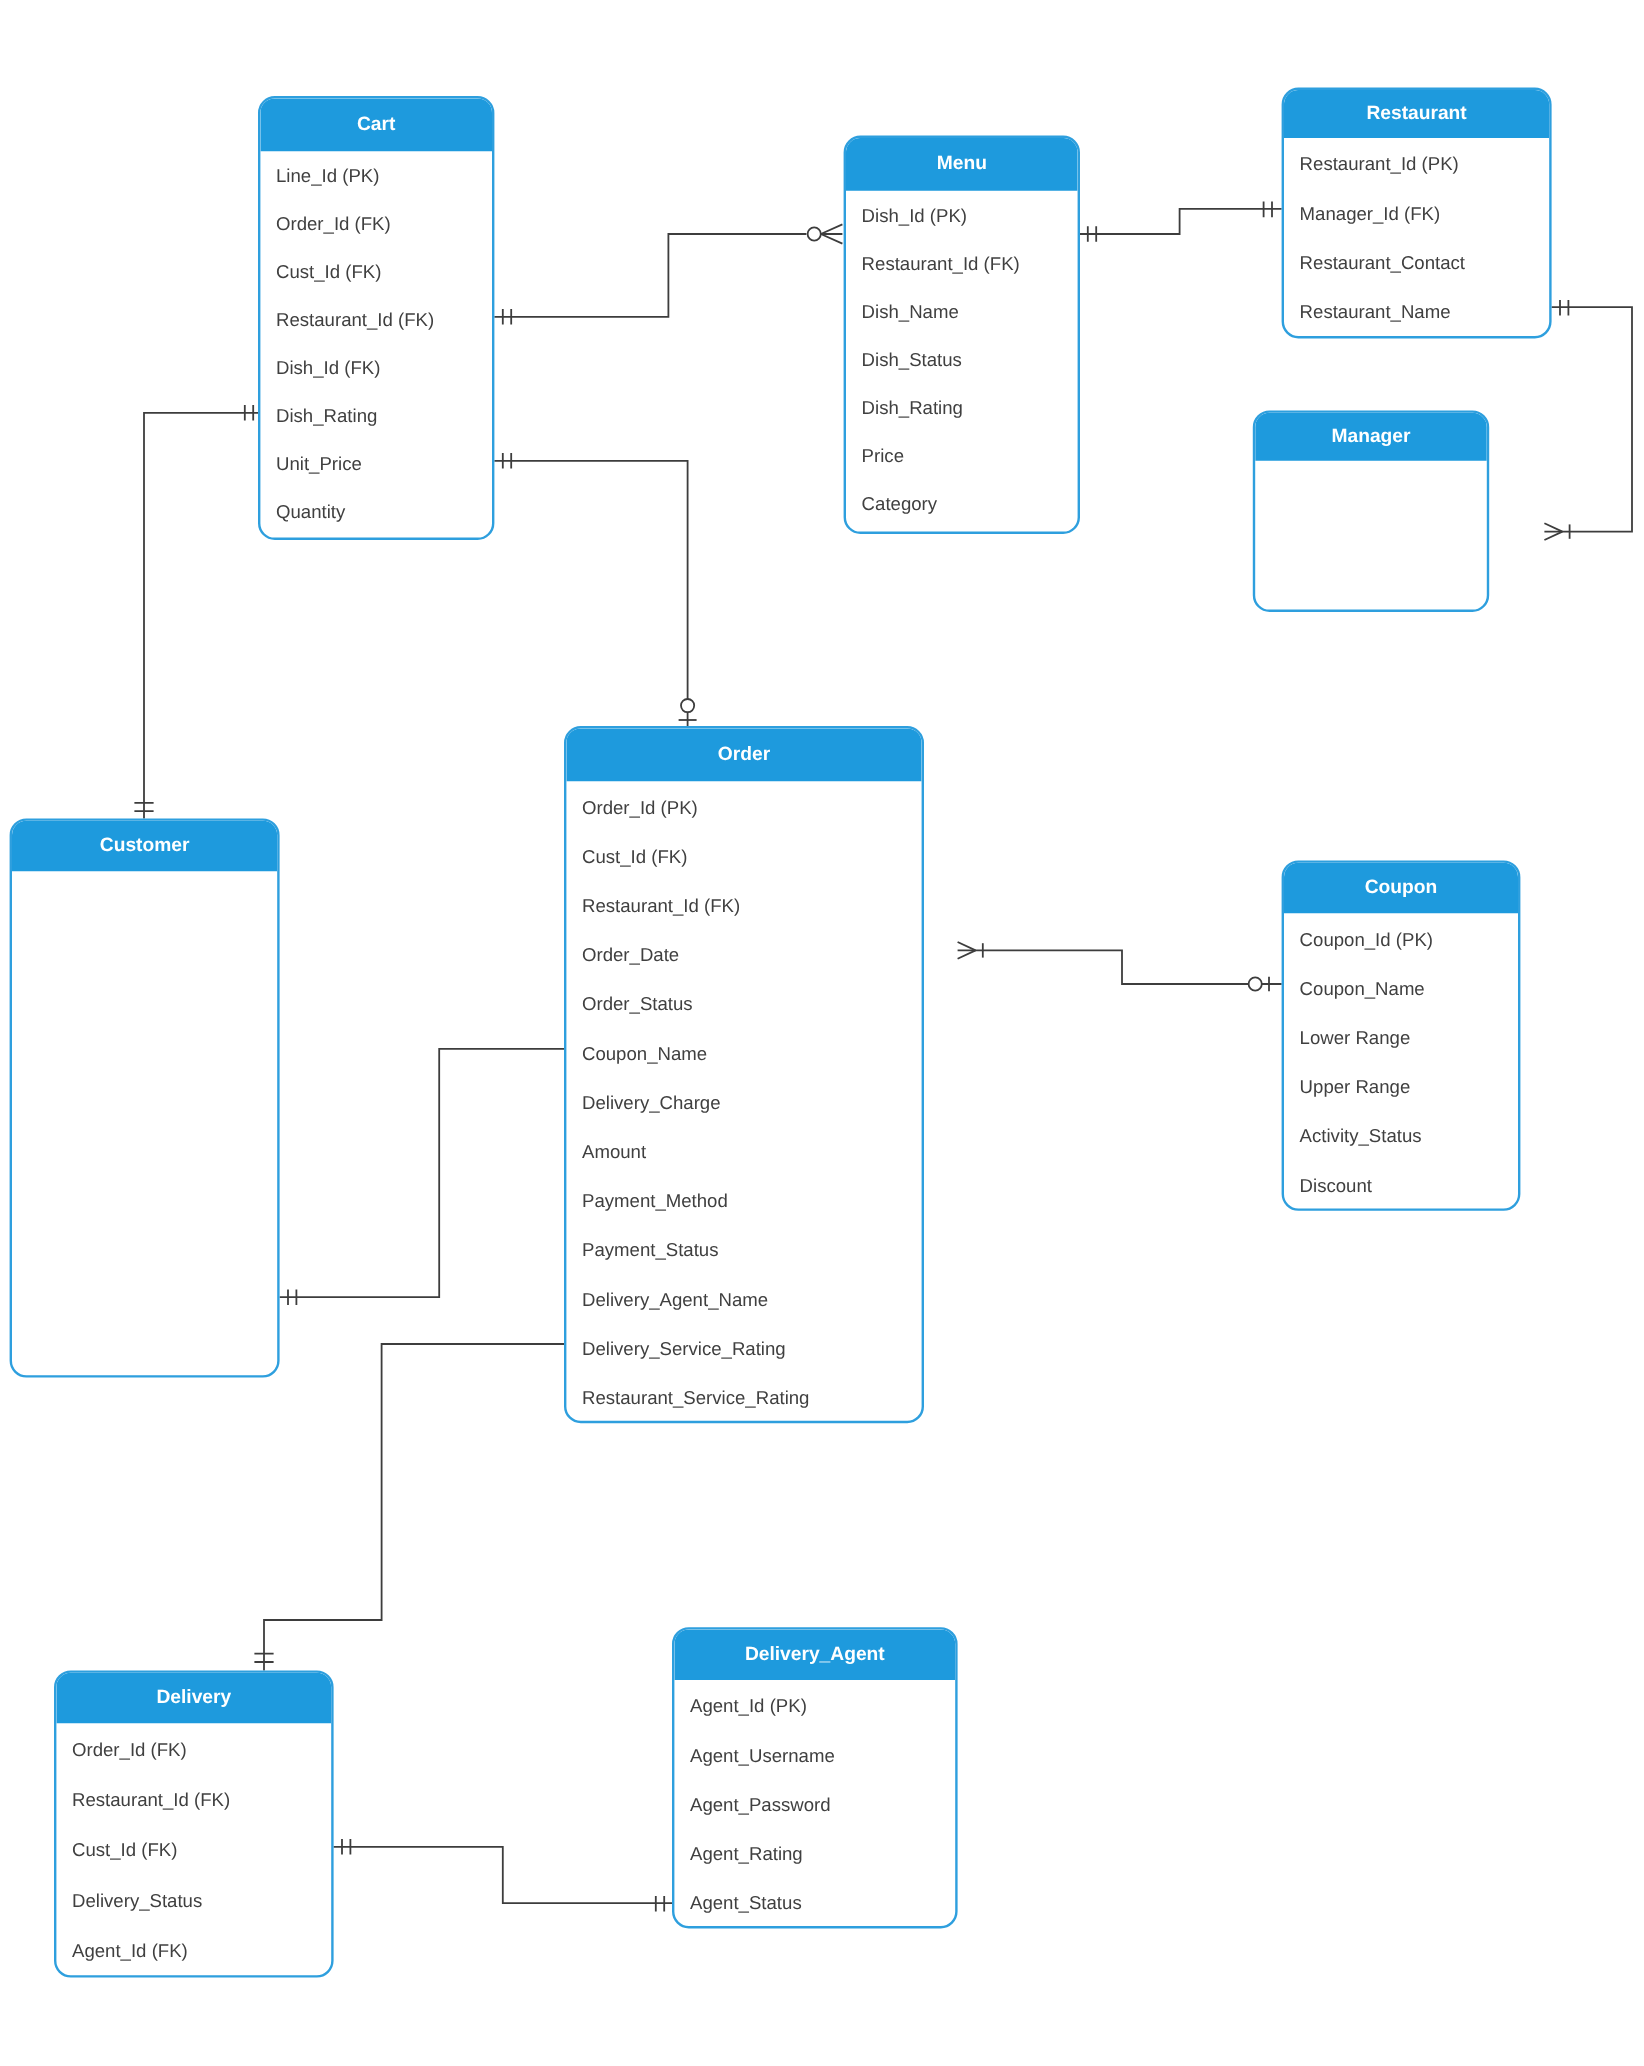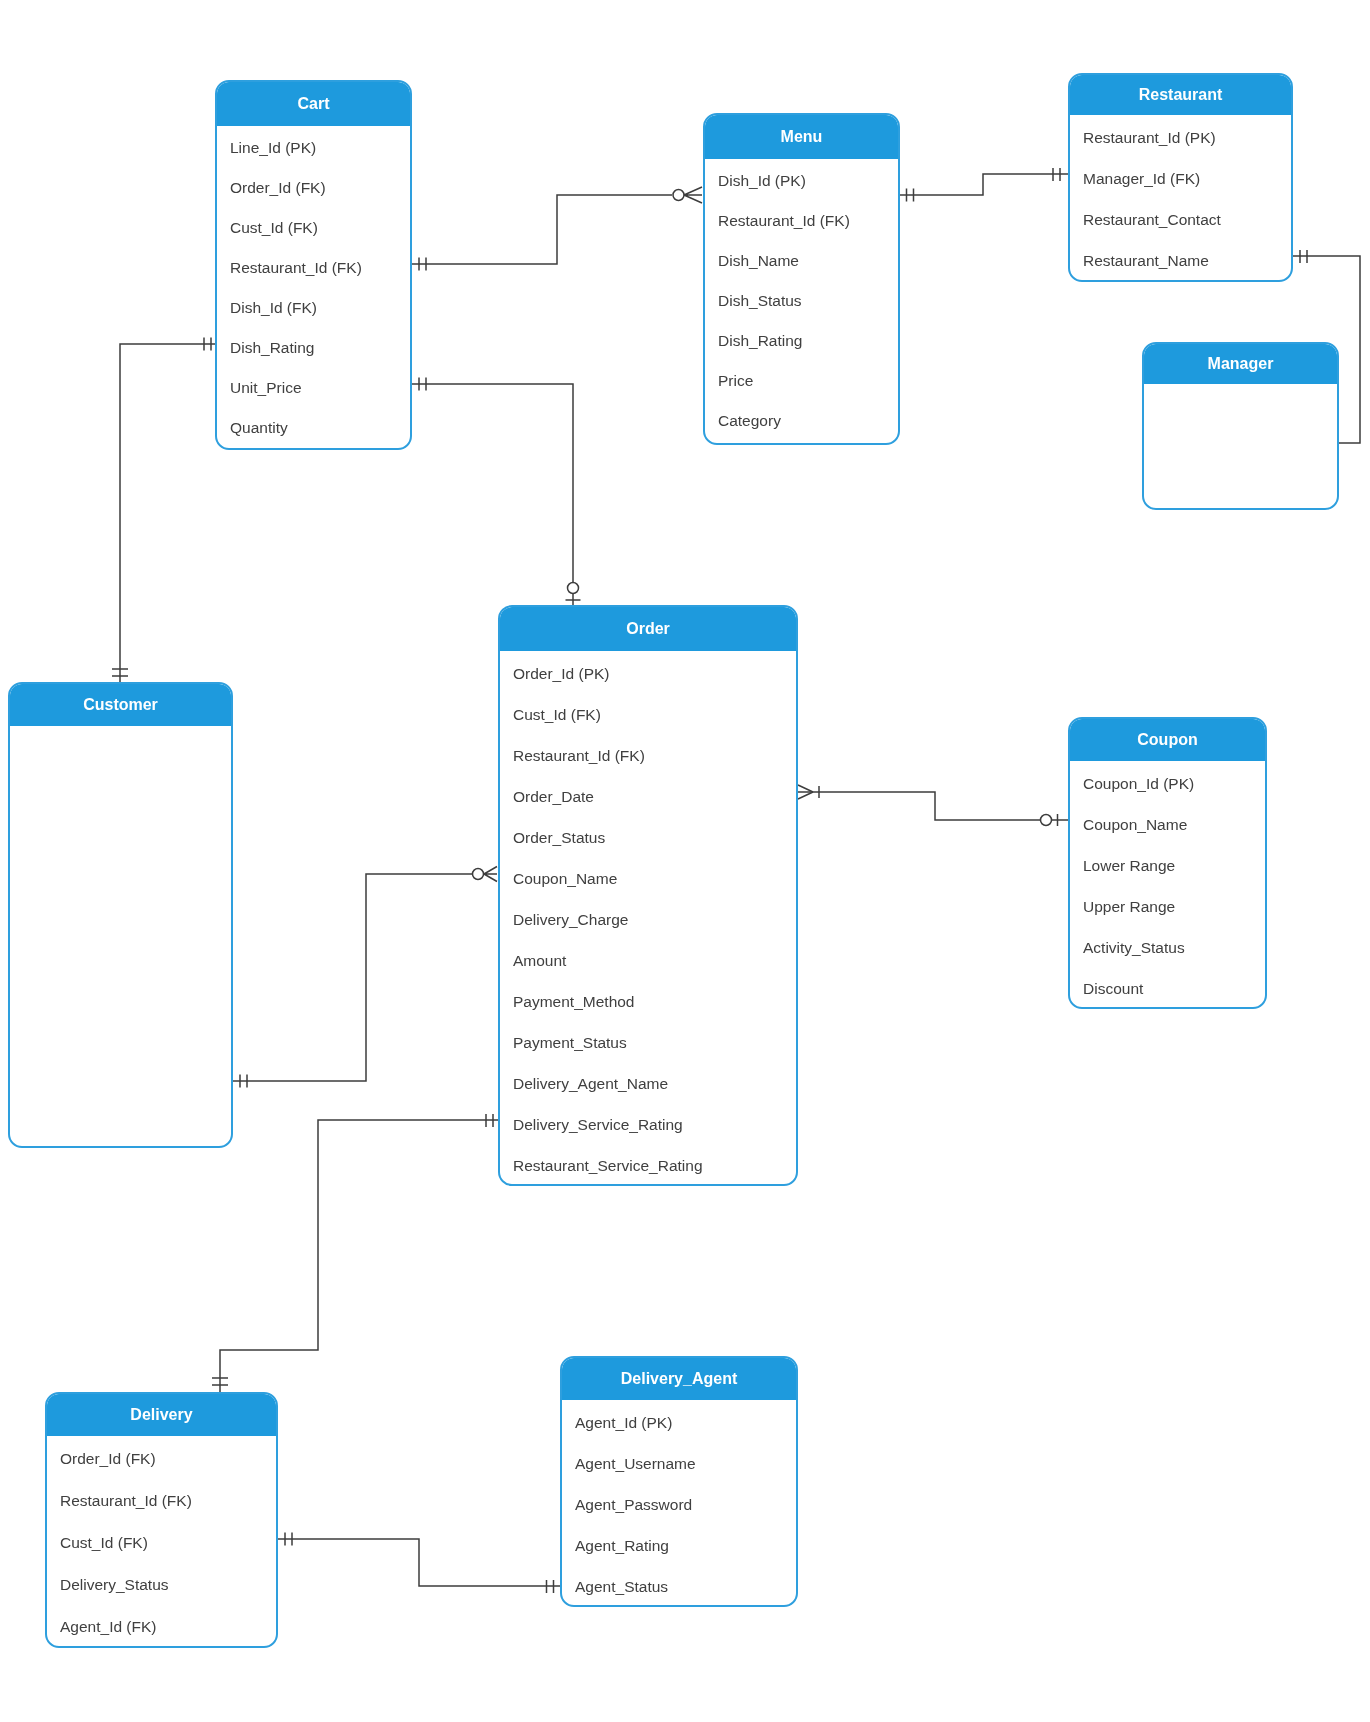--- a/index.html
+++ b/index.html
@@ -131,29 +131,29 @@
   <div class="entity" style="left:1068px;top:73px;width:225px;height:209px;--hh:40px;--rh:41px">
     <div class="ehdr">Restaurant</div>
     <div class="efields">
         <div class="erow">Restaurant_Id (PK)</div>
         <div class="erow">Manager_Id (FK)</div>
         <div class="erow">Restaurant_Contact</div>
         <div class="erow">Restaurant_Name</div>
       </div>
   </div>
 
-  <div class="entity" style="left:1142px;top:342px;width:197px;height:168px;--hh:40px;--rh:41px">
+  <div class="entity" style="left:1044px;top:342px;width:197px;height:168px;--hh:40px;--rh:41px">
     <div class="ehdr">Manager</div>
   </div>
 
   <div class="entity" style="left:8px;top:682px;width:225px;height:466px;--hh:42px;--rh:42px">
     <div class="ehdr">Customer</div>
   </div>
 
-  <div class="entity" style="left:498px;top:605px;width:300px;height:581px;--hh:44px;--rh:41px">
+  <div class="entity" style="left:470px;top:605px;width:300px;height:581px;--hh:44px;--rh:41px">
     <div class="ehdr">Order</div>
     <div class="efields">
         <div class="erow">Order_Id (PK)</div>
         <div class="erow">Cust_Id (FK)</div>
         <div class="erow">Restaurant_Id (FK)</div>
         <div class="erow">Order_Date</div>
         <div class="erow">Order_Status</div>
         <div class="erow">Coupon_Name</div>
         <div class="erow">Delivery_Charge</div>
         <div class="erow">Amount</div>

